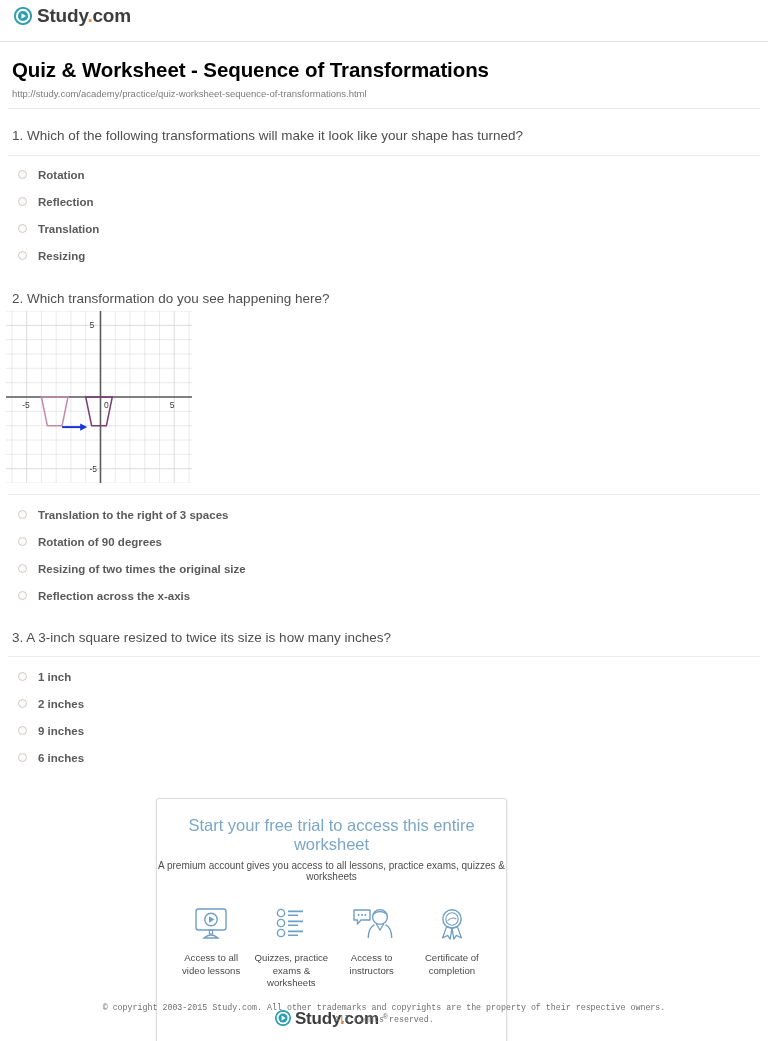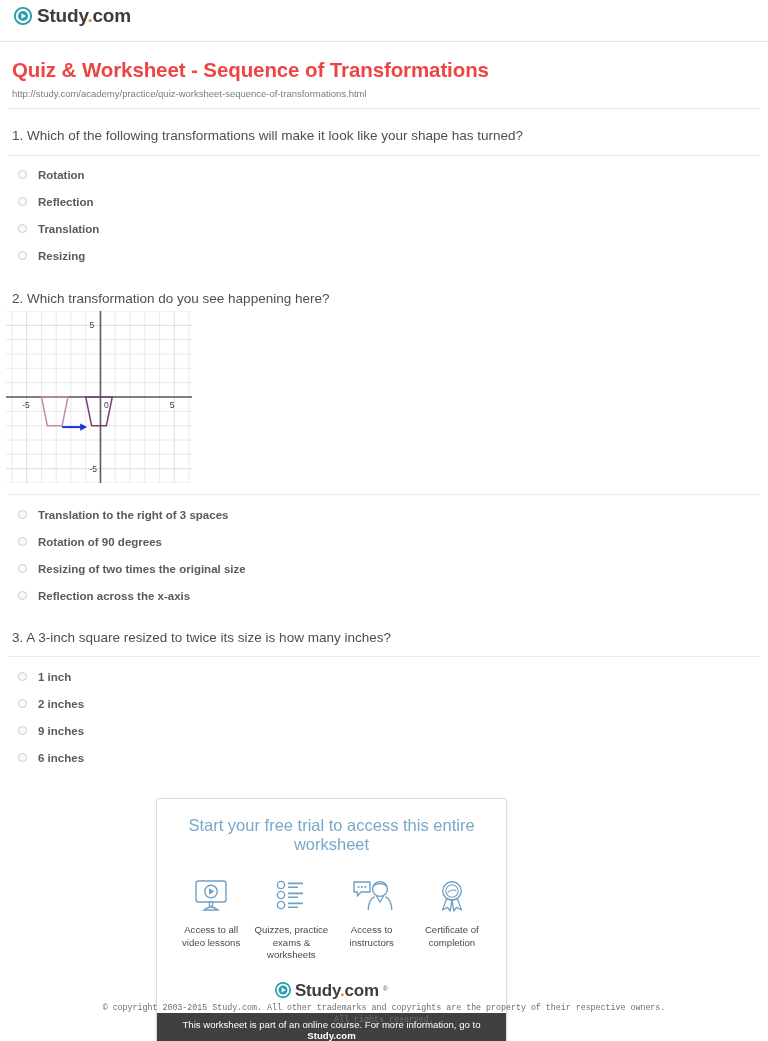--- a/index.html
+++ b/index.html
@@ -40,21 +40,21 @@
     height: 1px;
     background: #e3e3e3;
   }
 
   .page-title {
     position: absolute;
     left: 12px;
     top: 58px;
     font-size: 20.5px;
     font-weight: bold;
-    color: #ef4444;
+    color: #000000;
     letter-spacing: -0.1px;
     white-space: nowrap;
     text-align: center;
   }
   .page-url {
     position: absolute;
     left: 12px;
     top: 88px;
     font-size: 9.5px;
     color: #7b7b7b;
@@ -300,20 +300,21 @@
     <span class="option-label">9 inches</span>
   </div>
   <div class="option">
     <span class="radio"></span>
     <span class="option-label">6 inches</span>
   </div>
 </div>
 
 <div class="promo-card">
   <div class="promo-head">Start your free trial to access this entire worksheet</div>
+  <div class="promo-sub">A premium account gives you access to all lessons, practice exams, quizzes &amp; worksheets</div>
 
   <div class="features">
     <div class="feature">
       <div class="feature-icon">
         <svg width="40" height="34" viewBox="0 0 40 34">
           <rect x="5" y="2" width="30" height="21" rx="2.5" fill="none" stroke="#6f9fc4" stroke-width="1.4"></rect>
           <circle cx="20" cy="12.5" r="6.2" fill="none" stroke="#6f9fc4" stroke-width="1.4"></circle>
           <polygon points="18,9.2 23.4,12.5 18,15.8" fill="#6f9fc4"></polygon>
           <path d="M13 31 q7 -6 14 0 z" fill="none" stroke="#6f9fc4" stroke-width="1.4"></path>
           <rect x="18.4" y="23" width="3.2" height="4" fill="none" stroke="#6f9fc4" stroke-width="1.2"></rect>

